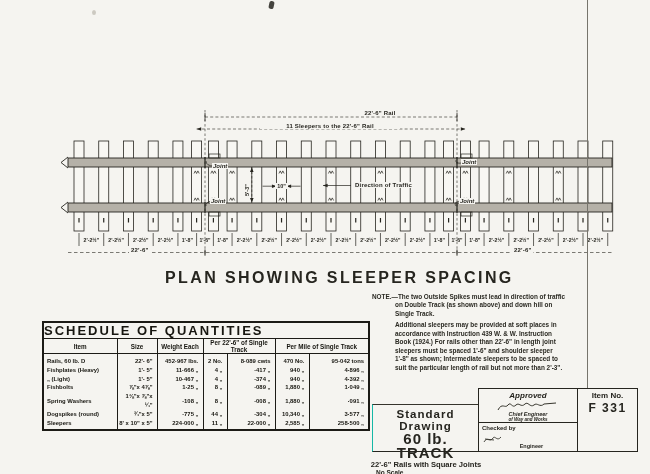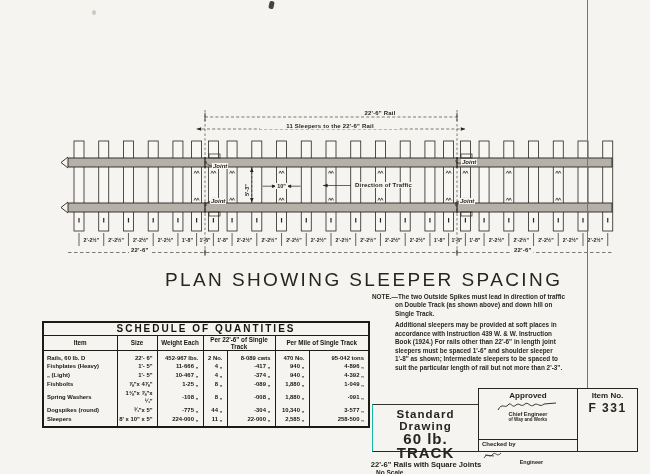--- a/index.html
+++ b/index.html
@@ -9,36 +9,36 @@
     background:#f5f4f0; overflow:hidden;
     font-family:"Liberation Sans", sans-serif; color:#26251f;
   }
   #plan-svg { position:absolute; left:0; top:0; z-index:1; }
   .lbl { position:absolute; z-index:2; color:#26251f; white-space:nowrap; }
   .paperbg { background:#f5f4f0; padding:0 2px; }
   .dim { font-size:6px; font-weight:bold; letter-spacing:.2px; }
   .tiny { font-size:5.5px; font-weight:bold; }
   .joint { font-size:6px; font-style:italic; font-weight:bold; background:#f5f4f0; padding:0 1px; }
   #plan-title { left:165px; top:269px; width:340px; text-align:center;
-    font-size:19px; font-weight:normal; letter-spacing:2.4px; }
+    font-size:16px; font-weight:bold; letter-spacing:2.4px; }
   #gauge-lbl { left:244px; top:196px; transform:rotate(-90deg); transform-origin:left top; }
 
   
   #note { position:absolute; left:372px; top:293px; width:194px; z-index:2;
     font-size:6.4px; font-weight:bold; line-height:1.32; color:#2a2922; }
   #note p.p1 { padding-left:23px; text-indent:-23px; }
   #note p.p2 { padding-left:23px; margin-top:3px; }
 
   
   #sched { position:absolute; left:42px; top:321px; width:326px; z-index:2;
     border-collapse:collapse; border:2px solid #1c1b16; table-layout:fixed; }
   #sched td { border-left:1px solid #1c1b16; color:#171610; overflow:hidden; }
   #sched td:first-child { border-left:none; }
   #sched .t-title td { border-left:none; border-bottom:1px solid #1c1b16; height:13px;
-    text-align:center; font-size:10px; font-weight:bold; letter-spacing:2px; }
+    font-size:13px; font-weight:bold; letter-spacing:2px; }
   #sched .t-head td { border-bottom:1px solid #1c1b16; height:13px; text-align:center;
     font-size:6.3px; font-weight:bold; }
   #sched .t-row td { font-size:5.9px; font-weight:bold; line-height:8.8px;
     text-align:right; padding-right:4px; }
   #sched .t-row td.c0 { text-align:left; padding-left:3px; padding-right:0; }
   #sched .t-row.first td { padding-top:3px; }
   #sched .t-row.last td { padding-bottom:2px; }
 
   
   #sheet-vline { position:absolute; left:587px; top:0; width:1px; height:389px;
@@ -51,21 +51,21 @@
   .tb3 { font-size:7.6px; font-weight:bold; white-space:nowrap; margin-left:-8px; width:122px; }
   .tb4 { font-size:6.5px; font-weight:bold; text-align:left; margin-left:3px; }
   #approved-box { position:absolute; left:478px; top:388px; width:160px; height:64px;
     border:1.5px solid #26251f; z-index:2; display:flex; }
   #app-left { width:99px; border-right:1px solid #26251f; display:flex; flex-direction:column; }
   #app-right { flex:1; display:flex; flex-direction:column; }
   .app-hdr { font-size:8px; font-weight:bold; text-align:center; padding-top:2px; }
   .sig { display:block; margin:0 auto; }
   .role1 { font-size:5.5px; font-weight:bold; text-align:center; line-height:5px; }
   .role2 { font-size:4.5px; font-weight:bold; text-align:center; line-height:5px; }
-  #app-upper { border-bottom:1px solid #26251f; padding-bottom:17px; }
+  #app-upper { border-bottom:1px solid #26251f; padding-bottom:0;font-style:italic; }
   #checked-row { display:flex; align-items:flex-end; padding:1px 3px 2px 3px; flex:1; }
   .checked-lbl { font-size:6px; font-weight:bold; }
   .eng-lbl { font-size:5.5px; font-weight:bold; margin-left:4px; align-self:flex-end; }
   #adopted-cell { border-bottom:1px solid #26251f; padding-bottom:2px; }
   .date { font-size:7.5px; font-weight:bold; text-align:center; letter-spacing:1px; margin-top:2px; }
   .planno { font-size:12px; font-weight:bold; text-align:center; letter-spacing:1.5px; margin-top:1px; }
 
   
   #smudge1 { position:absolute; left:269px; top:1px; width:5px; height:8px;
     background:#45443f; border-radius:2px; transform:rotate(12deg); z-index:3; }

